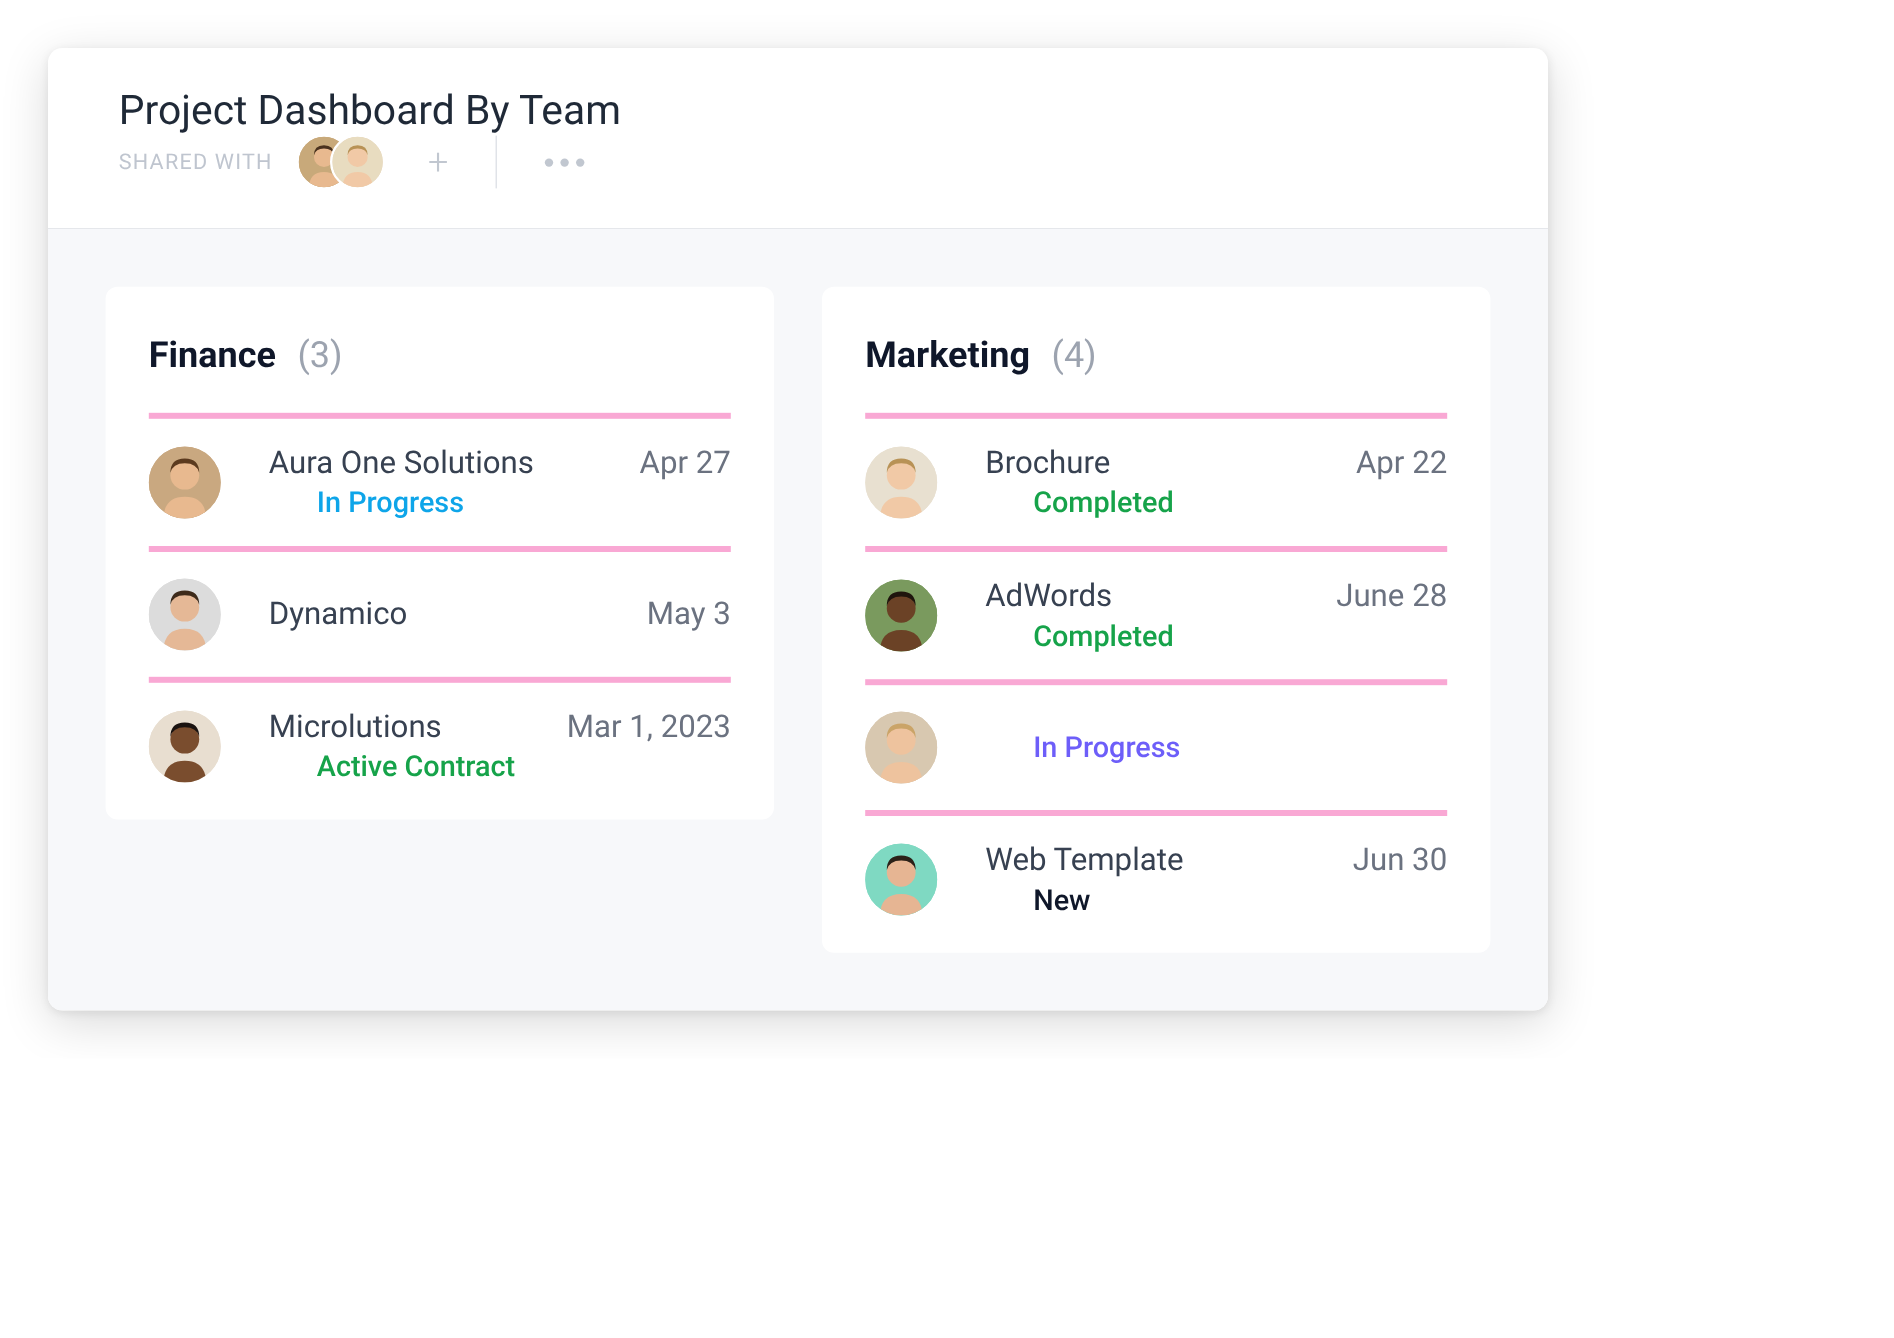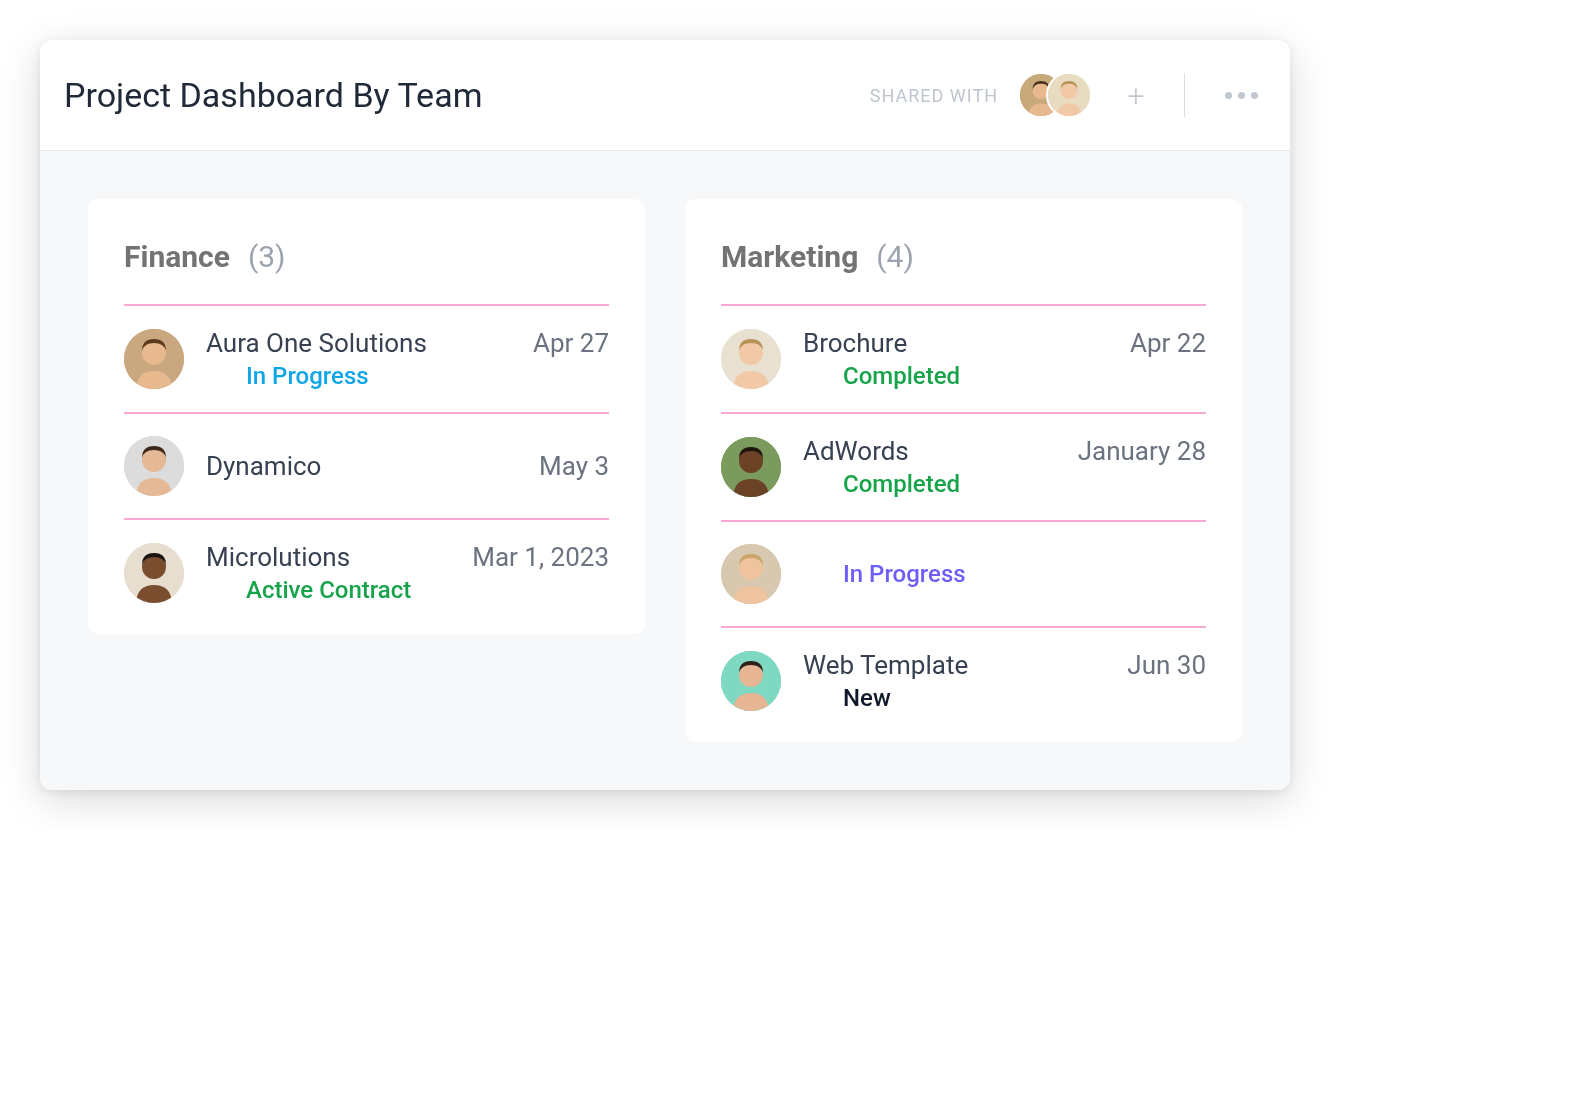--- a/index.html
+++ b/index.html
@@ -18,24 +18,24 @@
     .panel {
       width: 1250px;
       background: #ffffff;
       border-radius: 12px;
       box-shadow: 0 10px 40px rgba(0, 0, 0, 0.15), 0 2px 8px rgba(0, 0, 0, 0.08);
       overflow: hidden;
     }
     
     .header {
       display: flex;
-      align-items: center;
       justify-content: space-between;
-      padding: 32px 24px;
+      padding: 32px 59px;
       border-bottom: 1px solid #e5e7eb;
+      flex-direction: column;
     }
     
     .header-title {
       font-size: 34px;
       font-weight: 400;
       color: #1f2937;
     }
     
     .header-right {
       display: flex;
@@ -131,35 +131,35 @@
     .card-header {
       display: flex;
       align-items: baseline;
       gap: 18px;
       padding-bottom: 30px;
     }
     
     .card-title {
       font-size: 30px;
       font-weight: 700;
-      color: #737373;
+      color: #0f172a;
     }
     
     .card-count {
       font-size: 30px;
       font-weight: 400;
       color: #9ca3af;
     }
     
     .row {
       display: flex;
       align-items: center;
-      gap: 22px;
+      gap: 40px;
       padding: 22px 0;
-      border-top: 2px solid #f9a8d4;
+      border-top: 5px solid #f9a8d4;
     }
     
     .avatar {
       width: 60px;
       height: 60px;
       border-radius: 50%;
       flex-shrink: 0;
       background: #d6c5a8;
       overflow: hidden;
       display: flex;
@@ -333,21 +333,21 @@
             <svg viewBox="0 0 60 60" xmlns="http://www.w3.org/2000/svg">
     <rect width="60" height="60" fill="#7a9a5e"></rect>
     <circle cx="30" cy="24" r="12" fill="#6b4226"></circle>
     <path d="M18 22 Q18 10 30 10 Q42 10 42 22 Q40 14 30 14 Q20 14 18 22 Z" fill="#1f150d"></path>
     <path d="M12 62 Q12 42 30 42 Q48 42 48 62 Z" fill="#6b4226"></path>
   </svg>
           </div>
           <div class="row-main">
             <div class="row-top">
               <div class="row-name">AdWords</div>
-              <div class="row-date">January 28</div>
+              <div class="row-date">June 28</div>
             </div>
             <div class="row-status status-green">Completed</div>
           </div>
         </div>
         <div class="row">
           <div class="avatar" style="background: rgb(216, 200, 176);">
             <svg viewBox="0 0 60 60" xmlns="http://www.w3.org/2000/svg">
     <rect width="60" height="60" fill="#d8c8b0"></rect>
     <circle cx="30" cy="24" r="12" fill="#eec39e"></circle>
     <path d="M18 22 Q18 10 30 10 Q42 10 42 22 Q40 14 30 14 Q20 14 18 22 Z" fill="#caa468"></path>

